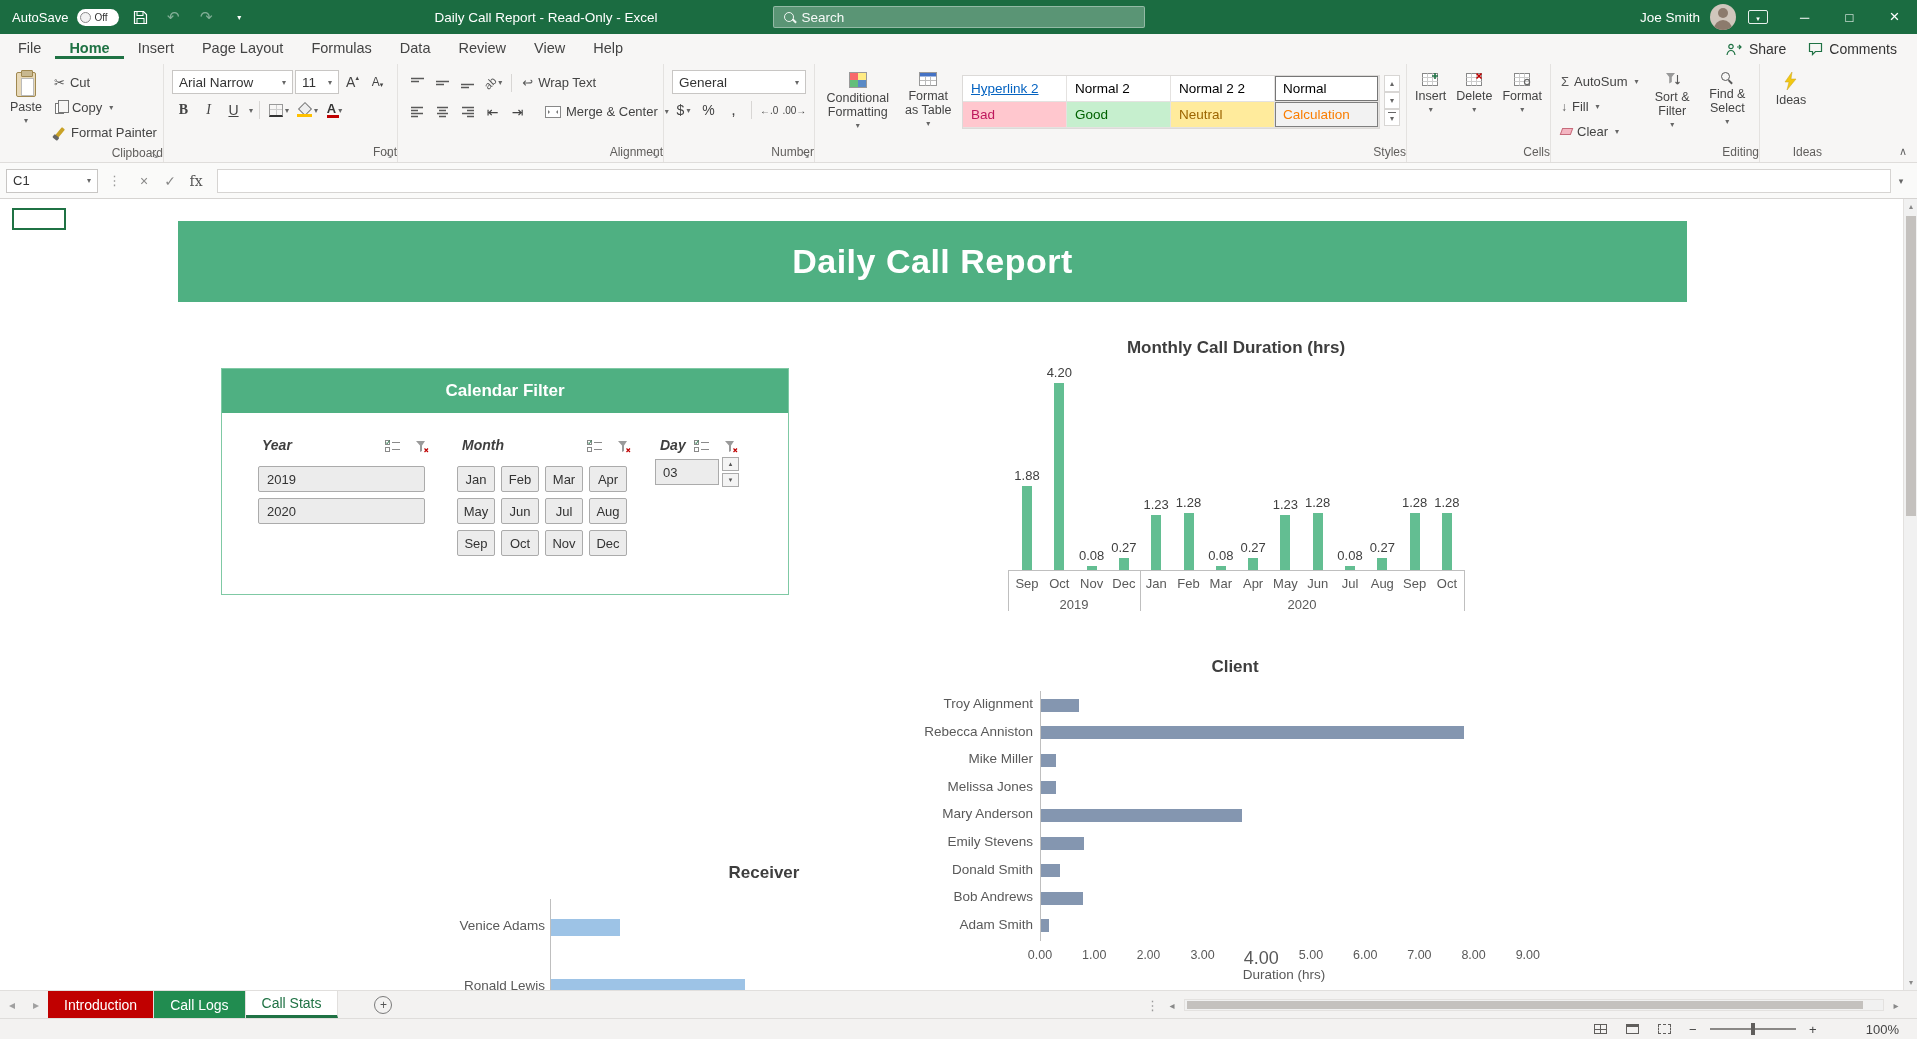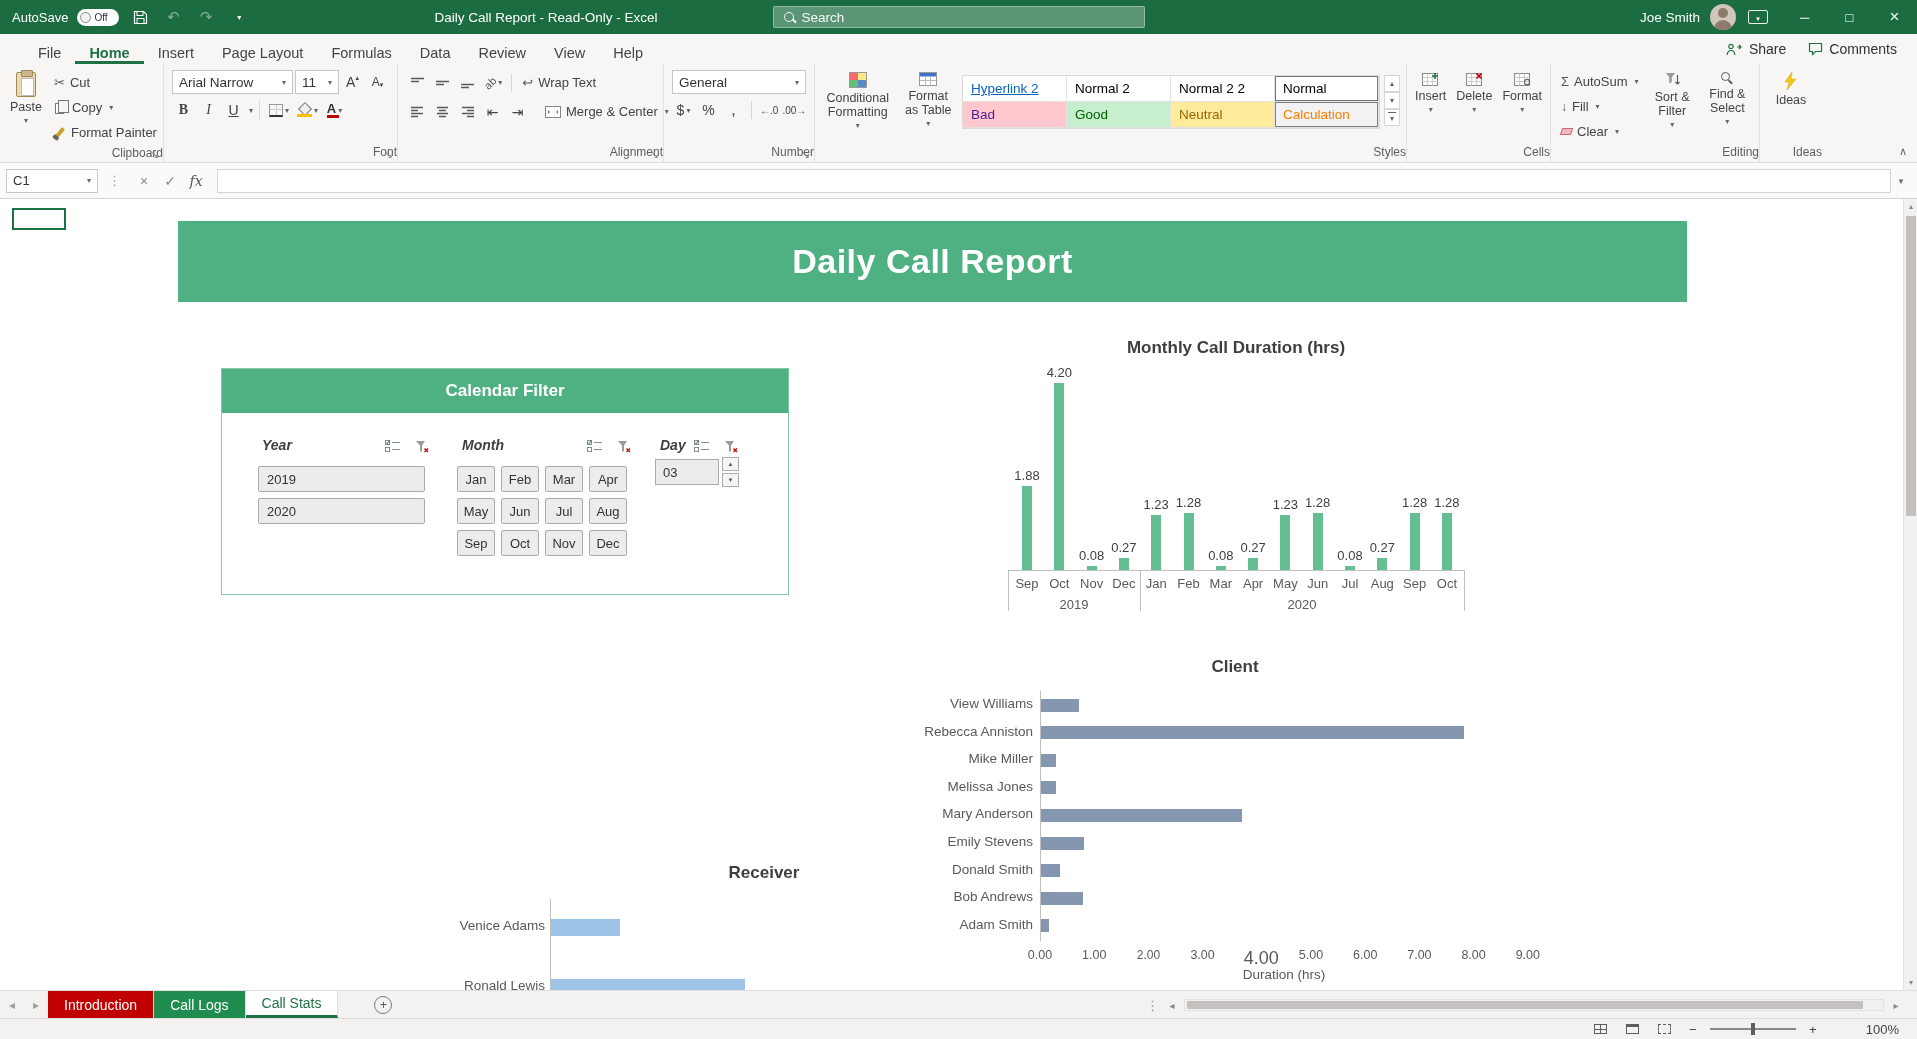--- a/index.html
+++ b/index.html
@@ -23,21 +23,21 @@
   .tb-user{font-size:13.5px;margin-right:10px}
   .tb-avatar{width:26px;height:26px;border-radius:50%;background:#D0C6BC;position:relative;overflow:hidden;margin-right:12px;cursor:pointer}
   .tb-avatar::before{content:"";position:absolute;left:8px;top:4px;width:10px;height:10px;border-radius:50%;background:#8c7b6d}
   .tb-avatar::after{content:"";position:absolute;left:4px;top:16px;width:18px;height:10px;border-radius:9px 9px 0 0;background:#8c7b6d}
   .tb-ribbonopt{width:20px;height:14px;border:1px solid rgba(255,255,255,.9);border-radius:2px;display:flex;align-items:flex-end;justify-content:center;margin-right:14px;cursor:pointer;font-size:7px;color:#fff}
   .tb-win{width:45px;height:34px;display:flex;align-items:center;justify-content:center;font-size:13px;cursor:pointer}
   .tb-win.close{font-size:17px}
 
   
   .tabrow{position:absolute;left:0;top:34px;width:1917px;height:30px;background:#F7F6F5;display:flex;align-items:stretch}
-  .rtabs{display:flex;align-items:flex-end;padding-left:24px}
+  .rtabs{display:flex;align-items:center;padding-left:4px}
   .rtab{padding:0 14px;display:flex;align-items:center;font-size:14.5px;color:#444;cursor:pointer;border-bottom:3px solid transparent}
   .rtab.active{color:#1F7244;border-bottom-color:#1F7244;font-weight:bold}
   .tabrow-right{margin-left:auto;display:flex;align-items:center;gap:22px;padding-right:20px}
   .trr-btn{display:flex;align-items:center;gap:6px;font-size:14px;color:#333;cursor:pointer}
 
   
   .ribbon{position:absolute;left:0;top:64px;width:1917px;height:99px;background:#F7F6F5;border-bottom:1px solid #DFDDDB;display:flex}
   .rgroup{position:relative;height:100%;border-right:1px solid #E4E2E0;display:flex;flex-direction:column;flex:none}
   .gbody{flex:1;display:flex;align-items:flex-start;padding:5px 6px 0}
   .glabel{height:18px;text-align:right;font-size:12px;color:#605E5C;line-height:16px}
@@ -75,21 +75,21 @@
   .gal-item{display:flex;align-items:center;padding:0 8px;font-size:13.5px;border-right:1px solid #E4E2E0;border-bottom:1px solid #E4E2E0;cursor:pointer;white-space:nowrap;overflow:hidden}
   .gal-arrows{display:flex;flex-direction:column;margin:6px 0 0 2px}
   .gal-arrows span{width:16px;height:17px;border:1px solid #D8D6D4;background:#fff;display:flex;align-items:center;justify-content:center;font-size:8px;color:#666;cursor:pointer}
   .more-line{display:block;width:8px;border-top:1px solid #666;margin-bottom:1px}
 
   
   .formulabar{position:absolute;left:0;top:163px;width:1917px;height:36px;background:#FAFAF9;border-bottom:1px solid #D6D4D2;display:flex;align-items:center;padding:0 6px}
   .namebox{width:92px;height:24px;background:#fff;border:1px solid #C8C6C4;display:flex;align-items:center;justify-content:space-between;padding:0 6px;font-size:13px;color:#333;cursor:pointer}
   .fb-split{color:#999;font-size:13px;margin:0 10px;cursor:col-resize}
   .fb-ico{width:26px;height:24px;display:flex;align-items:center;justify-content:center;font-size:14px;color:#888;cursor:pointer}
-  .fb-ico.fx{font-family:"DejaVu Serif",serif;font-style:italic;color:#555}
+  .fb-ico.fx{font-family:"DejaVu Serif",serif;color:#555}
   .fb-input{flex:1;height:24px;background:#fff;border:1px solid #D6D4D2;margin-left:8px;font-size:13px;display:flex;align-items:center;padding:0 6px;cursor:text}
   .fb-expand{width:20px;text-align:center;font-size:9px;color:#666;cursor:pointer}
 
   
   .sheet-canvas{position:absolute;left:0;top:199px;width:1903px;height:791px;background:#fff;overflow:hidden}
   .sel-cell{position:absolute;left:12px;top:9px;width:54px;height:22px;border:2px solid #1F7244;background:#fff}
   .banner{position:absolute;left:178px;top:22px;width:1509px;height:81px;display:flex;align-items:center;justify-content:center}
   .banner span{font-size:34px;font-weight:bold;color:#fff;letter-spacing:.5px}
   .cal-panel{position:absolute;left:221px;top:169px;width:568px;height:227px;background:#fff;border:1px solid #7FC9A4}
   .cal-header{position:absolute;left:0;top:0;width:100%;height:44px;display:flex;align-items:center;justify-content:center;font-size:17px;font-weight:bold;color:#fff}
@@ -361,21 +361,21 @@
             <path d="M1 8.5h16M6.5 4.5v9M11.5 4.5v9" stroke="#bbb"></path>
           </svg>
         <span>Format as Table</span>
         <span class="ddrow">▾</span>
       </div>
       <div class="gallery" id="style-gallery">
           <div class="gal-item" style="color: rgb(5, 99, 193); background: rgb(255, 255, 255); text-decoration: underline;">Hyperlink 2</div>
           <div class="gal-item" style="color: rgb(0, 0, 0); background: rgb(255, 255, 255);">Normal 2</div>
           <div class="gal-item" style="color: rgb(0, 0, 0); background: rgb(255, 255, 255);">Normal 2 2</div>
           <div class="gal-item" style="color: rgb(0, 0, 0); background: rgb(255, 255, 255); box-shadow: rgb(118, 118, 118) 0px 0px 0px 1px inset;">Normal</div>
-          <div class="gal-item" style="color: #4c1d95; background: rgb(255, 199, 206);">Bad</div>
+          <div class="gal-item" style="color: #be185d; background: rgb(255, 199, 206);">Bad</div>
           <div class="gal-item" style="color: rgb(0, 97, 0); background: rgb(198, 239, 206);">Good</div>
           <div class="gal-item" style="color: rgb(156, 101, 0); background: rgb(255, 235, 156);">Neutral</div>
           <div class="gal-item" style="color: rgb(250, 125, 0); background: rgb(242, 242, 242); box-shadow: rgb(127, 127, 127) 0px 0px 0px 1px inset;">Calculation</div>
         </div>
       <div class="gal-arrows">
         <span>▴</span>
         <span>▾</span>
         <span style="flex-direction:column"><i class="more-line"></i>▾</span>
       </div>
     </div>
@@ -616,21 +616,21 @@
       <div style="position: absolute; left: 1422.9px; top: 296.1px; width: 48px; text-align: center; font-size: 13px; color: rgb(64, 64, 64);">1.28</div>
       <div style="position: absolute; left: 1426.9px; top: 377px; width: 40px; text-align: center; font-size: 13px; color: rgb(89, 89, 89);">Oct</div>
       <div style="position: absolute; left: 1008px; top: 371px; width: 1px; height: 41px; background: rgb(191, 191, 191);"></div>
       <div style="position: absolute; left: 1140px; top: 371px; width: 1px; height: 41px; background: rgb(191, 191, 191);"></div>
       <div style="position: absolute; left: 1464px; top: 371px; width: 1px; height: 41px; background: rgb(191, 191, 191);"></div>
       <div style="position: absolute; left: 1034px; top: 398px; width: 80px; text-align: center; font-size: 13px; color: rgb(89, 89, 89);">2019</div>
       <div style="position: absolute; left: 1262px; top: 398px; width: 80px; text-align: center; font-size: 13px; color: rgb(89, 89, 89);">2020</div>
     </div>
     <div style="position: absolute; left: 0px; top: 0px; width: 0px; height: 0px; overflow: visible;">
       <div style="position: absolute; left: 1085px; top: 458px; width: 300px; text-align: center; font-weight: bold; font-size: 17px; color: rgb(62, 62, 62);">Client</div>
-      <div style="position: absolute; left: 833px; top: 497px; width: 200px; text-align: right; font-size: 13.5px; color: rgb(89, 89, 89);">View Williams</div>
+      <div style="position: absolute; left: 833px; top: 497px; width: 200px; text-align: right; font-size: 13.5px; color: rgb(89, 89, 89);">Troy Alignment</div>
       <div style="position: absolute; left: 1041px; top: 499.5px; width: 37.9px; height: 13px; background: rgb(132, 150, 176);"></div>
       <div style="position: absolute; left: 833px; top: 524.6px; width: 200px; text-align: right; font-size: 13.5px; color: rgb(89, 89, 89);">Rebecca Anniston</div>
       <div style="position: absolute; left: 1041px; top: 527.1px; width: 422.8px; height: 13px; background: rgb(132, 150, 176);"></div>
       <div style="position: absolute; left: 833px; top: 552.2px; width: 200px; text-align: right; font-size: 13.5px; color: rgb(89, 89, 89);">Mike Miller</div>
       <div style="position: absolute; left: 1041px; top: 554.7px; width: 15.2px; height: 13px; background: rgb(132, 150, 176);"></div>
       <div style="position: absolute; left: 833px; top: 579.8px; width: 200px; text-align: right; font-size: 13.5px; color: rgb(89, 89, 89);">Melissa Jones</div>
       <div style="position: absolute; left: 1041px; top: 582.3px; width: 15.2px; height: 13px; background: rgb(132, 150, 176);"></div>
       <div style="position: absolute; left: 833px; top: 607.4px; width: 200px; text-align: right; font-size: 13.5px; color: rgb(89, 89, 89);">Mary Anderson</div>
       <div style="position: absolute; left: 1041px; top: 609.9px; width: 200.5px; height: 13px; background: rgb(132, 150, 176);"></div>
       <div style="position: absolute; left: 833px; top: 635px; width: 200px; text-align: right; font-size: 13.5px; color: rgb(89, 89, 89);">Emily Stevens</div>

